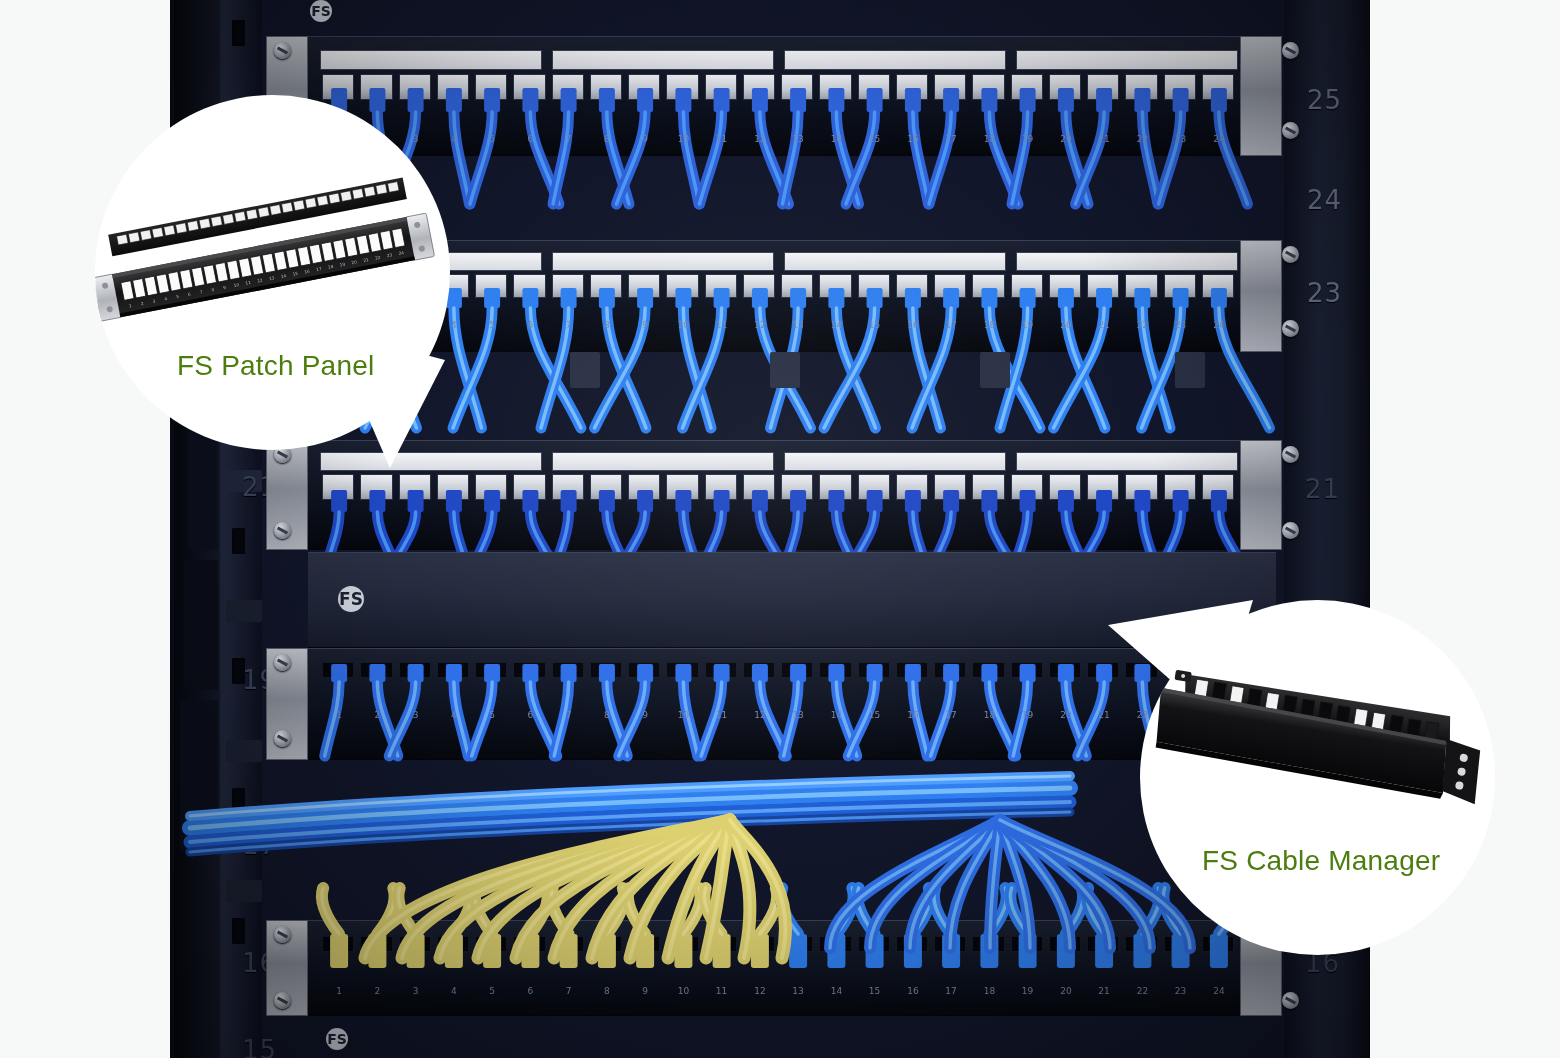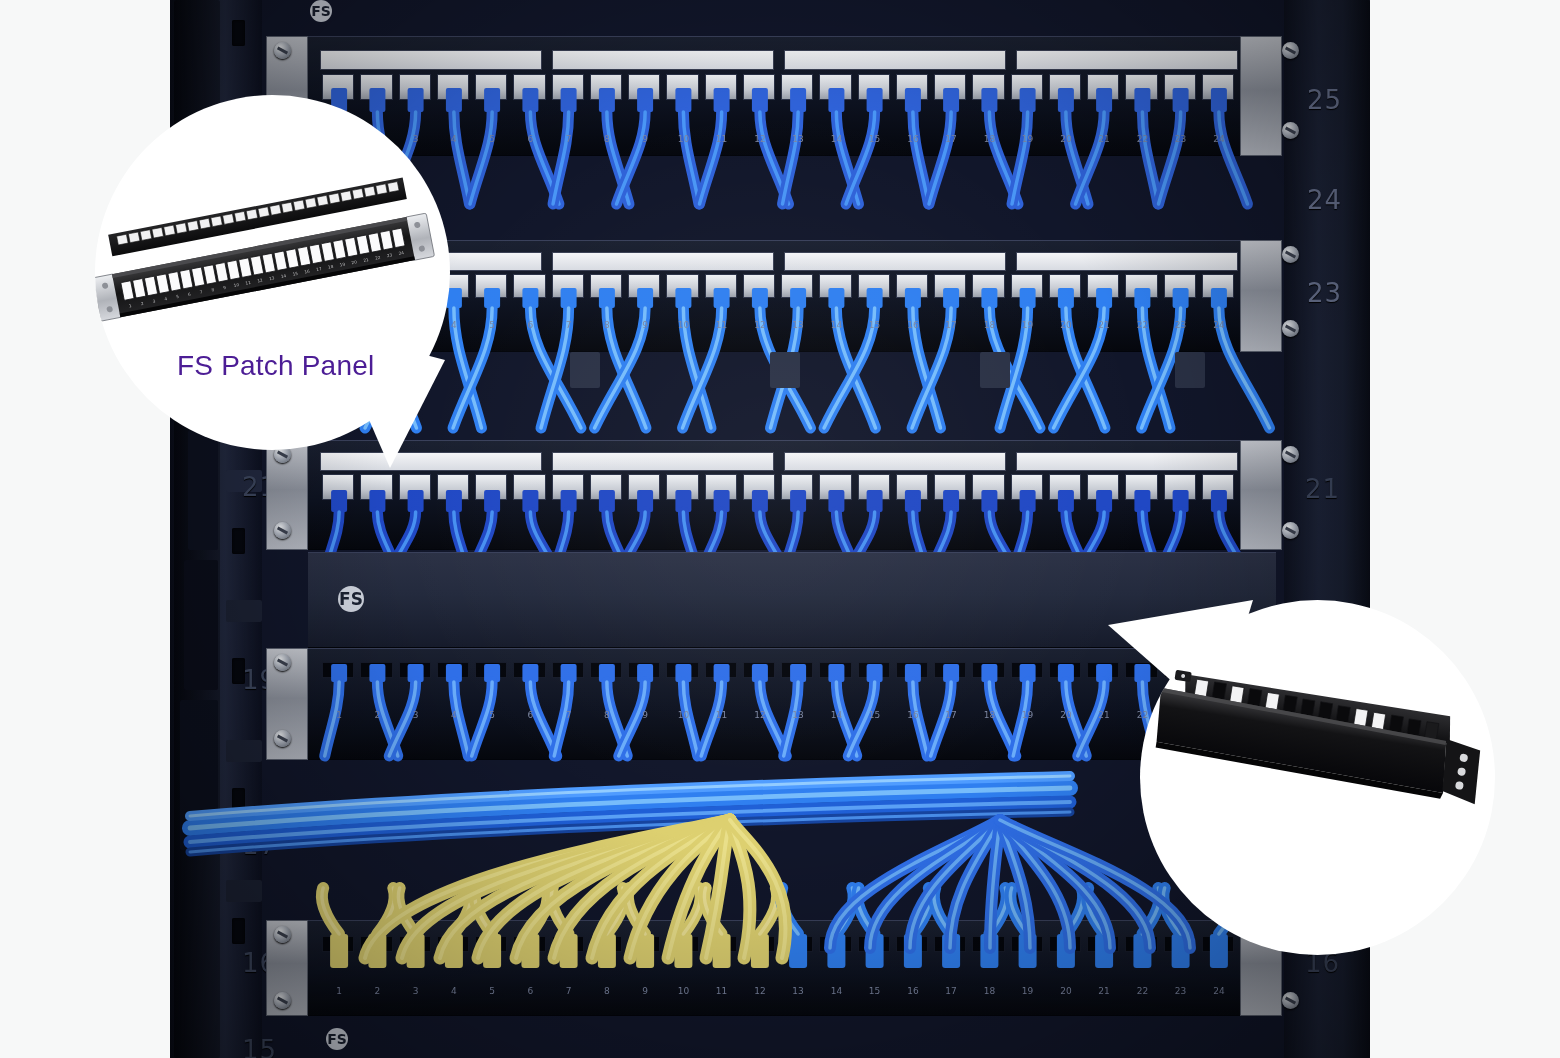--- a/index.html
+++ b/index.html
@@ -153,21 +153,21 @@
     overflow: hidden;
   }
   .tail {
     position: absolute;
     background: #ffffff;
   }
   .callout-label {
     position: absolute;
     font-family: "Liberation Sans", sans-serif;
     font-size: 28px;
-    color: #4c1d95;
+    color: #4d7c0f;
     white-space: nowrap;
     letter-spacing: 0.2px;
   }
 
   
   .pp-render { position: absolute; }
 
   
   .cm-render { position: absolute; }
 </style>
@@ -1718,16 +1718,17 @@
 
             <polygon points="300,118 335,124 338,178 304,170" fill="#141416"></polygon>
             <circle cx="320" cy="134" r="4" fill="#d8d9dc"></circle>
             <circle cx="320" cy="148" r="4" fill="#d8d9dc"></circle>
             <circle cx="320" cy="162" r="4" fill="#d8d9dc"></circle>
 
             <polygon points="14,166 305,172 303,178 14,172" fill="#050506"></polygon>
           </g>
         </svg>
       </div>
+      <div class="callout-label" style="left:62px;top:245px;">FS Cable Manager</div>
     </div>
   </div>
 
 </div>
 
 </body></html>

